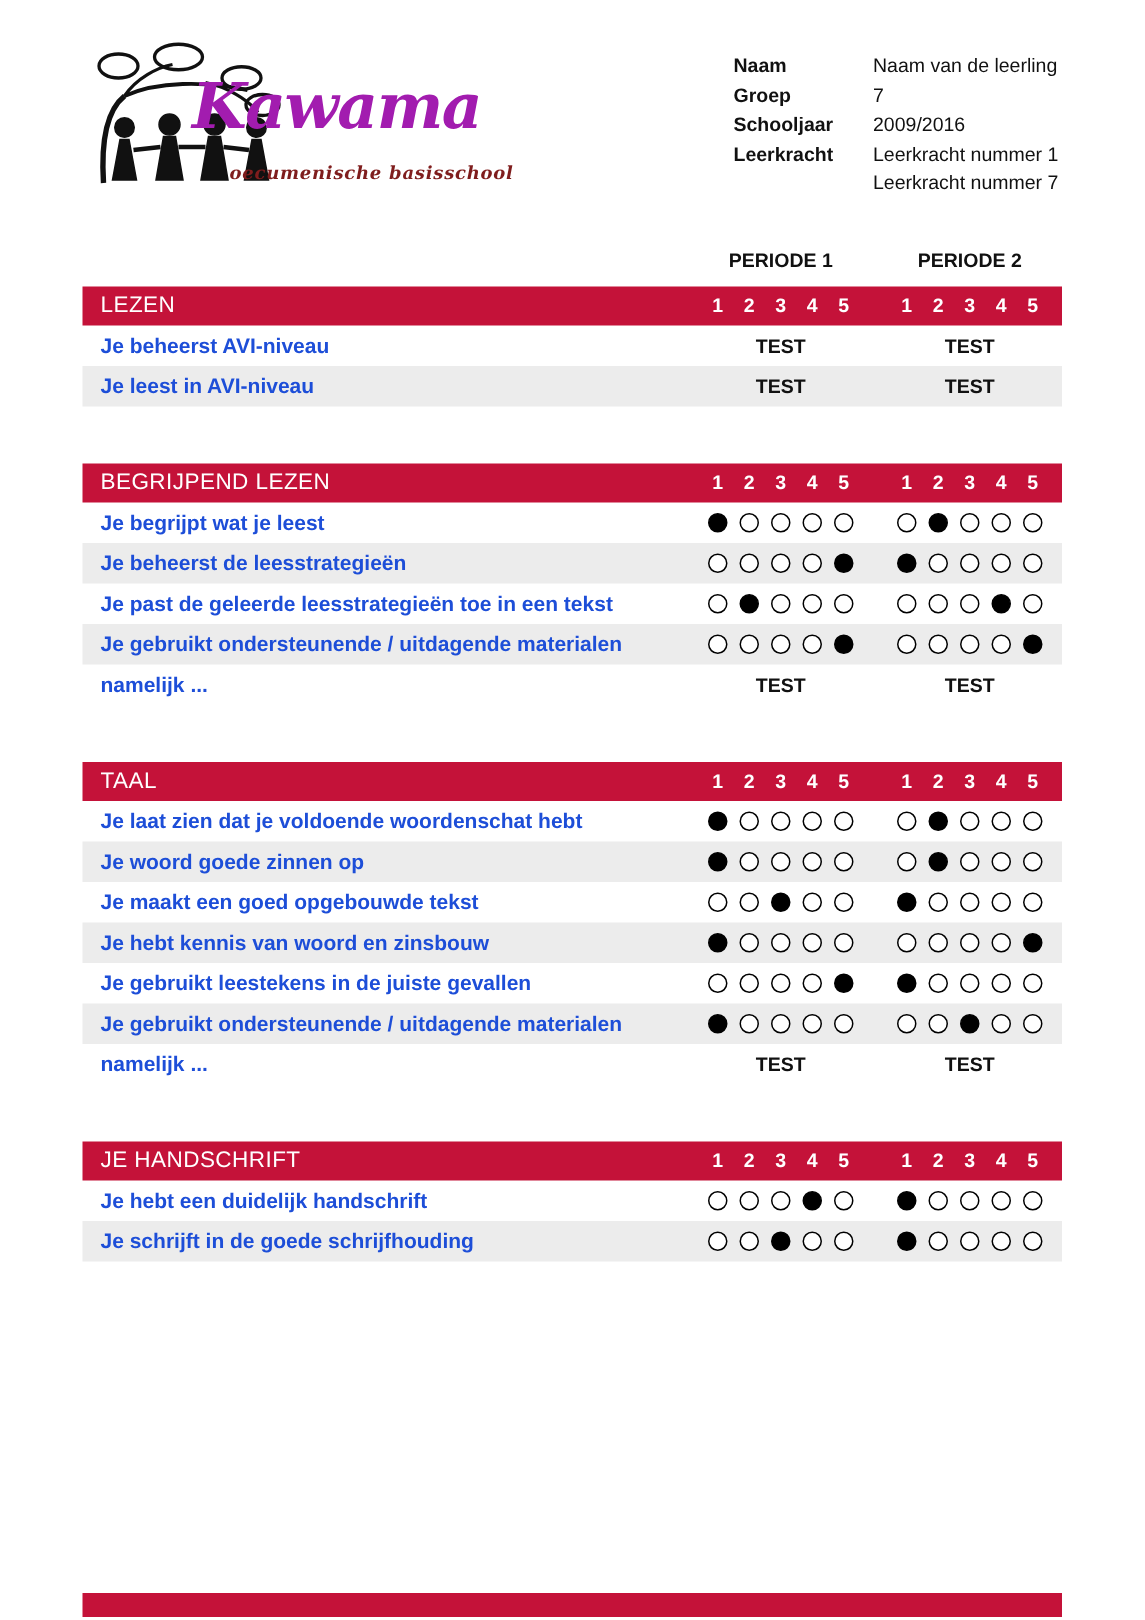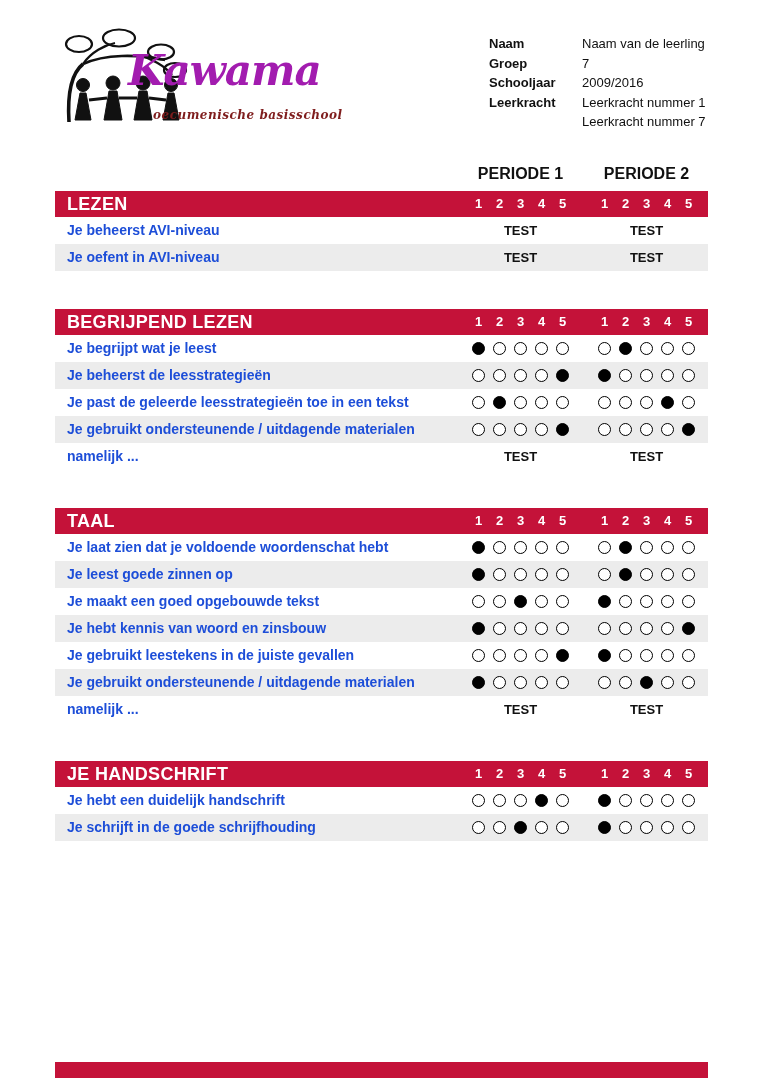--- a/index.html
+++ b/index.html
@@ -28,27 +28,27 @@
   .info-label { width:93px; font-weight:bold; }
   .info-value { white-space:nowrap; }
 
   
   .content { position:absolute; left:55px; top:164px; width:653px; }
   .cell { position:absolute; top:0; width:105px; height:100%; }
   .p1 { left:413px; }
   .p2 { left:539px; }
 
   .periods { position:relative; height:27px; }
-  .period-label { text-align:center; font-weight:bold; font-size:16px; line-height:20px; }
+  .period-label { text-align:center; font-weight:bold; font-size:13px; line-height:20px; }
 
   .section { margin-bottom:38px; }
   .sec-header { position:relative; height:26px; background:#c41239; }
   .sec-title {
     position:absolute; left:12px; top:0; line-height:26px; color:#fff;
-    font-weight:bold; font-size:18px; letter-spacing:0.3px; white-space:nowrap;
+    font-weight:normal; font-size:15px; letter-spacing:0.3px; white-space:nowrap;
   }
   .nums { display:flex; }
   .nums span { width:21px; text-align:center; line-height:26px; color:#fff; font-weight:bold; font-size:13px; }
 
   .row { position:relative; height:27px; }
   .rows > .row:nth-child(even) { background:#ececec; }
   .rlabel {
     position:absolute; left:12px; top:0; line-height:27px; font-weight:bold;
     font-size:14px; color:#1d4ed8; white-space:nowrap;
   }
@@ -147,21 +147,21 @@
             <span>5</span>
           </span>
       </div>
       <div class="rows">
         <div class="row">
           <span class="rlabel">Je beheerst AVI-niveau</span>
           <span class="cell p1 test">TEST</span>
           <span class="cell p2 test">TEST</span>
         </div>
         <div class="row">
-          <span class="rlabel">Je oefent in AVI-niveau</span>
+          <span class="rlabel">Je leest in AVI-niveau</span>
           <span class="cell p1 test">TEST</span>
           <span class="cell p2 test">TEST</span>
         </div>
       </div>
     </div>
 
     <div class="section">
       <div class="sec-header">
         <span class="sec-title">BEGRIJPEND LEZEN</span>
         <span class="cell p1 nums">
@@ -286,21 +286,21 @@
             </span>
           <span class="cell p2 circles">
               <span class="dot"></span>
               <span class="dot filled"></span>
               <span class="dot"></span>
               <span class="dot"></span>
               <span class="dot"></span>
             </span>
         </div>
         <div class="row">
-          <span class="rlabel">Je leest goede zinnen op</span>
+          <span class="rlabel">Je woord goede zinnen op</span>
           <span class="cell p1 circles">
               <span class="dot filled"></span>
               <span class="dot"></span>
               <span class="dot"></span>
               <span class="dot"></span>
               <span class="dot"></span>
             </span>
           <span class="cell p2 circles">
               <span class="dot"></span>
               <span class="dot filled"></span>

